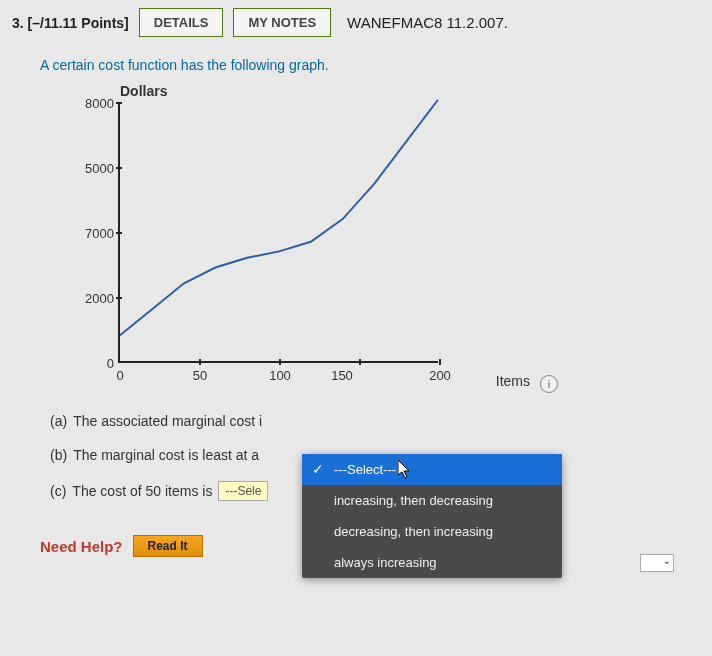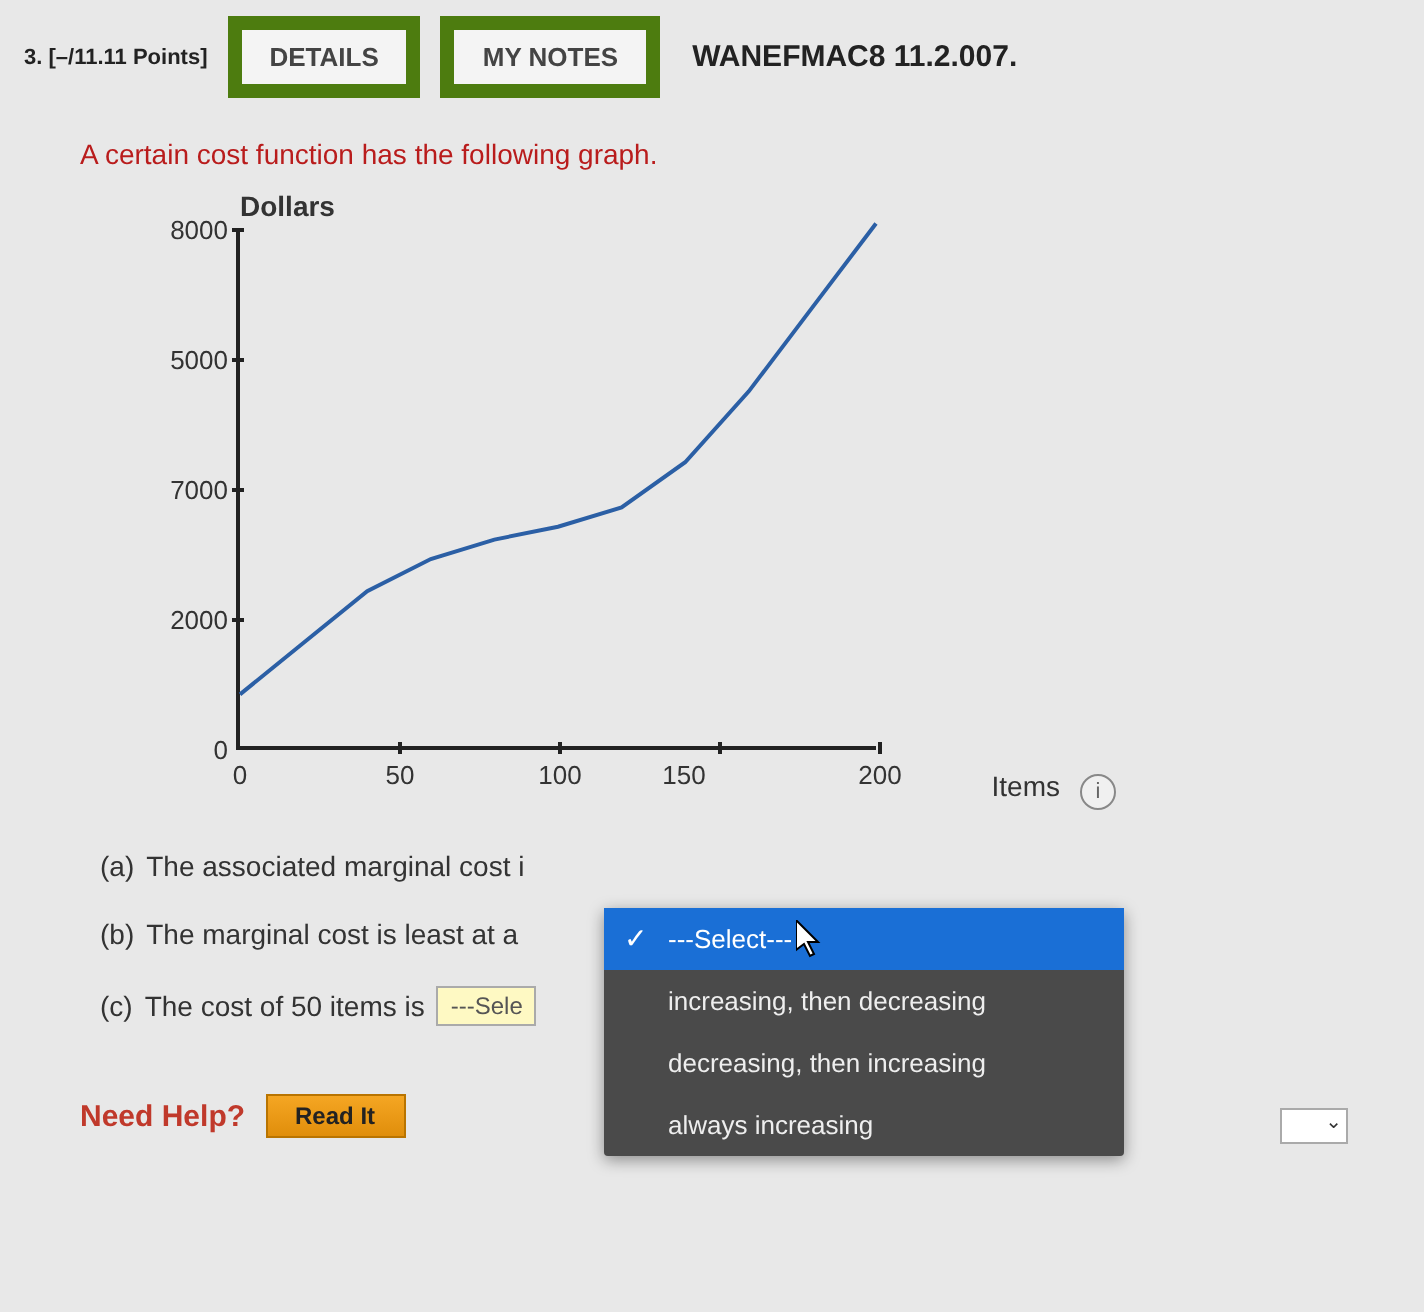--- a/index.html
+++ b/index.html
@@ -14,43 +14,43 @@
   }
   .header {
     display: flex;
     align-items: center;
     gap: 10px;
     padding: 8px 12px;
   }
   .qnum {
     font-weight: bold;
     color: #222;
-    font-size: 11px;
+    font-size: 14px;
   }
   .hbtn {
-    border: 7px solid #4d7c0f;
+    border: 1px solid #4d7c0f;
     background: #f4f4f4;
     padding: 6px 14px;
     font-size: 13px;
     font-weight: bold;
     color: #444;
     cursor: pointer;
   }
   .src {
-    font-weight: bold;
+    font-weight: normal;
     font-size: 15px;
     color: #222;
     margin-left: 6px;
   }
   .content {
     padding: 12px 28px 10px 40px;
   }
   .prompt {
     font-size: 14px;
-    color: #b91c1c;
+    color: #0369a1;
     margin-bottom: 12px;
   }
   .chart-wrap {
     position: relative;
     width: 400px;
     height: 310px;
     margin-left: 40px;
     margin-bottom: 18px;
   }
   .ylabel {

